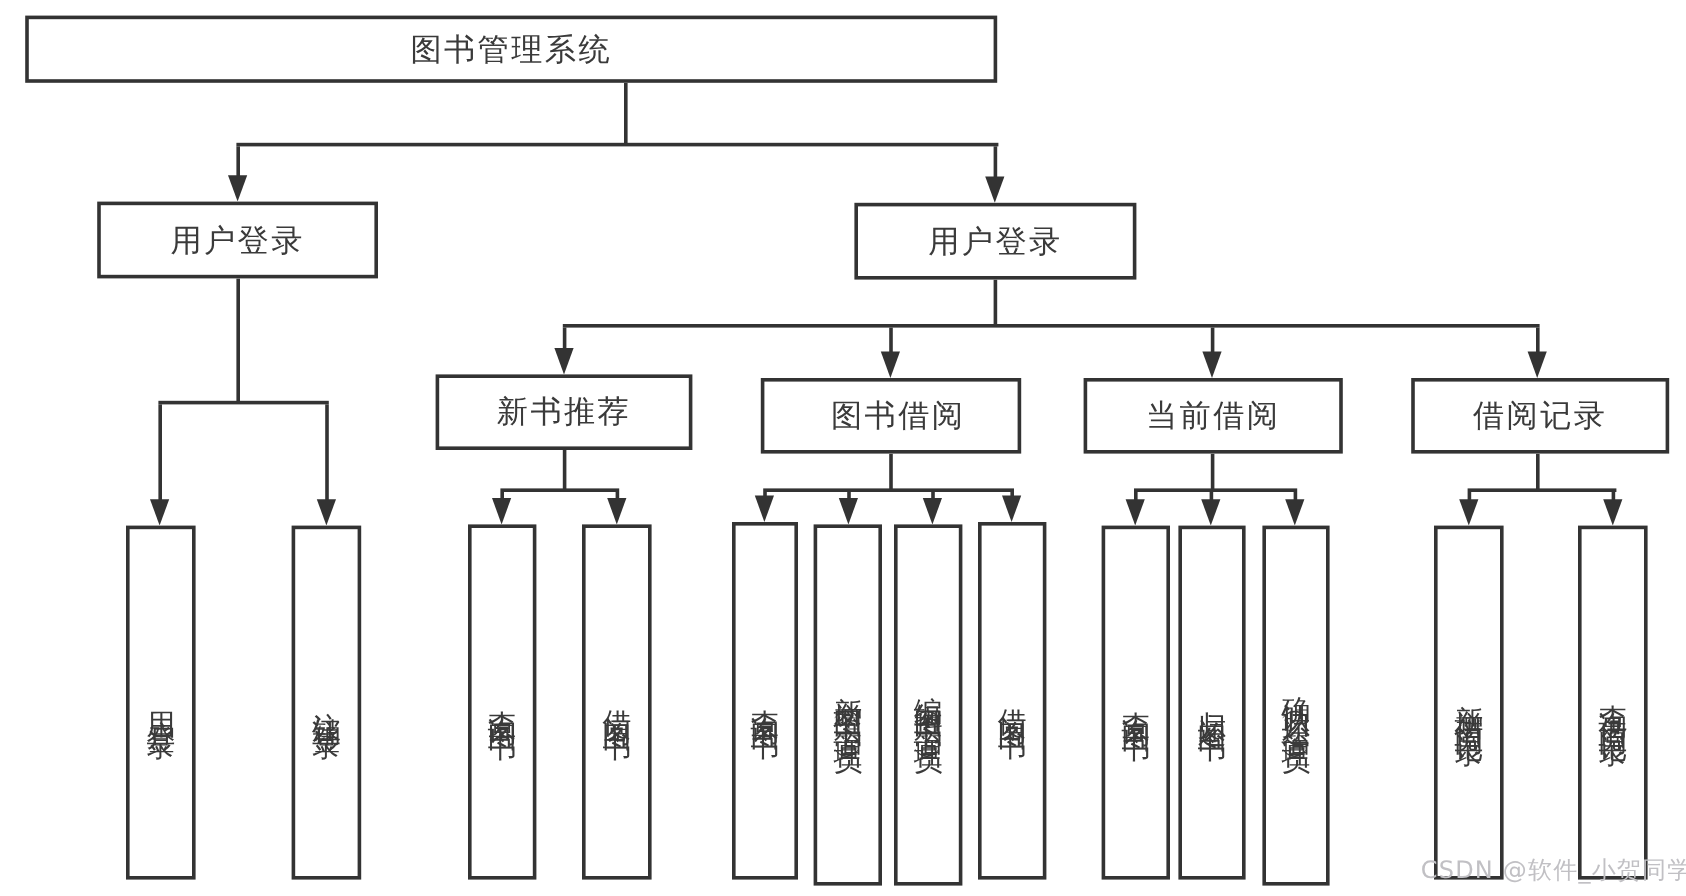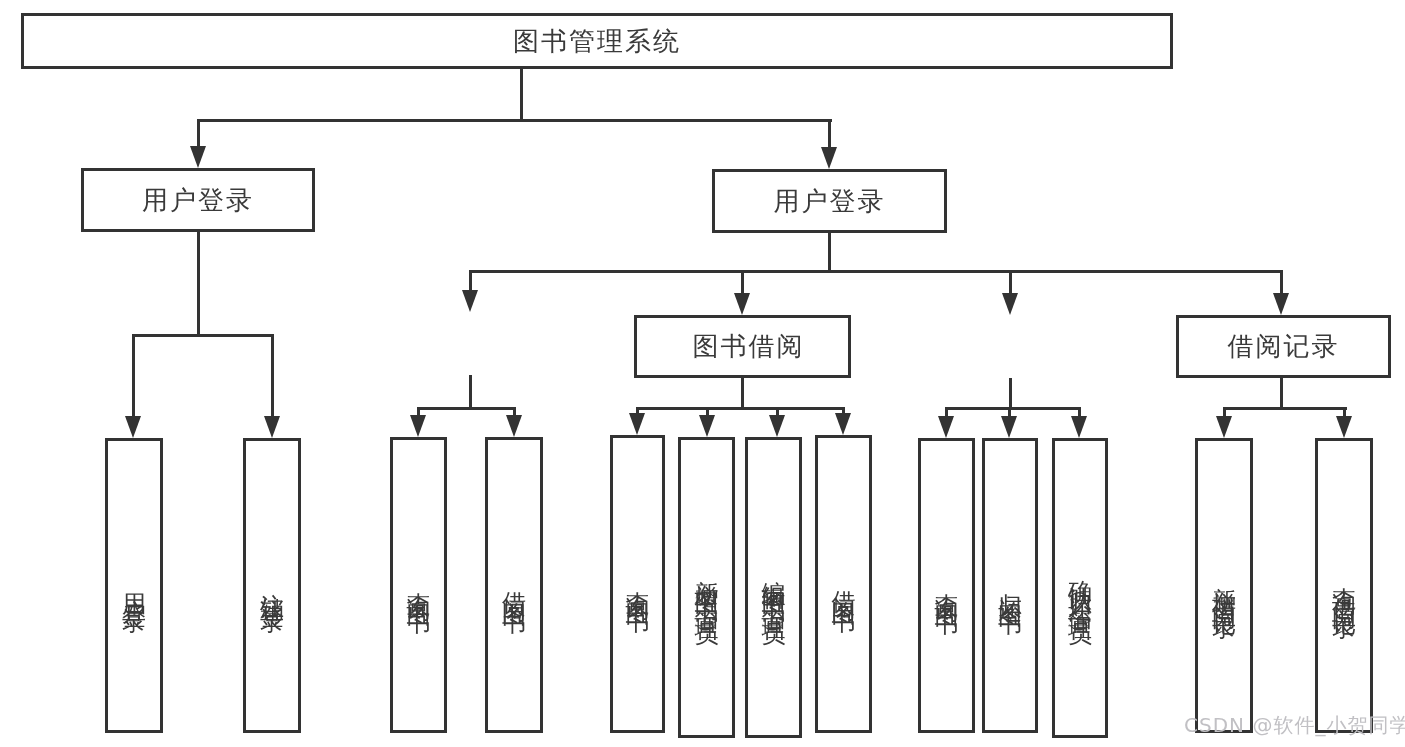--- a/index.html
+++ b/index.html
@@ -24,31 +24,37 @@
   .watermark{
     position:absolute;left:1184px;top:712px;font-size:20px;
     color:#c1c0c4;letter-spacing:1px;white-space:nowrap;z-index:3;
   }
 </style>
 </head>
 <body>
 
 <div class="stage">
   <div class="watermark">CSDN @软件_小贺同学</div>
-<div class="node h" style="left: 21px; top: 13px; width: 1152px; height: 56px;">
+<div class="node h" style="left: 21px; top: 13px; width: 810px; height: 56px;">
       <span>图书管理系统</span>
     </div>
     <div class="node h" style="left: 81px; top: 168px; width: 234px; height: 64px;">
       <span>用户登录</span>
     </div>
     <div class="node h" style="left: 712px; top: 169px; width: 235px; height: 64px;">
       <span>用户登录</span>
     </div>
+    <div class="node h" style="left: 363px; top: 312px; width: 214px; height: 63px;">
+      <span>新书推荐</span>
+    </div>
     <div class="node h" style="left: 634px; top: 315px; width: 217px; height: 63px; padding-left: 12px;">
       <span>图书借阅</span>
+    </div>
+    <div class="node h" style="left: 903px; top: 315px; width: 216px; height: 63px;">
+      <span>当前借阅</span>
     </div>
     <div class="node h" style="left: 1176px; top: 315px; width: 215px; height: 63px;">
       <span>借阅记录</span>
     </div>
     <div class="node v" style="left: 105px; top: 438px; width: 58px; height: 295px;">
       <span>用户登录</span>
     </div>
     <div class="node v" style="left: 243px; top: 438px; width: 58px; height: 295px;">
       <span>注销登录</span>
     </div>

